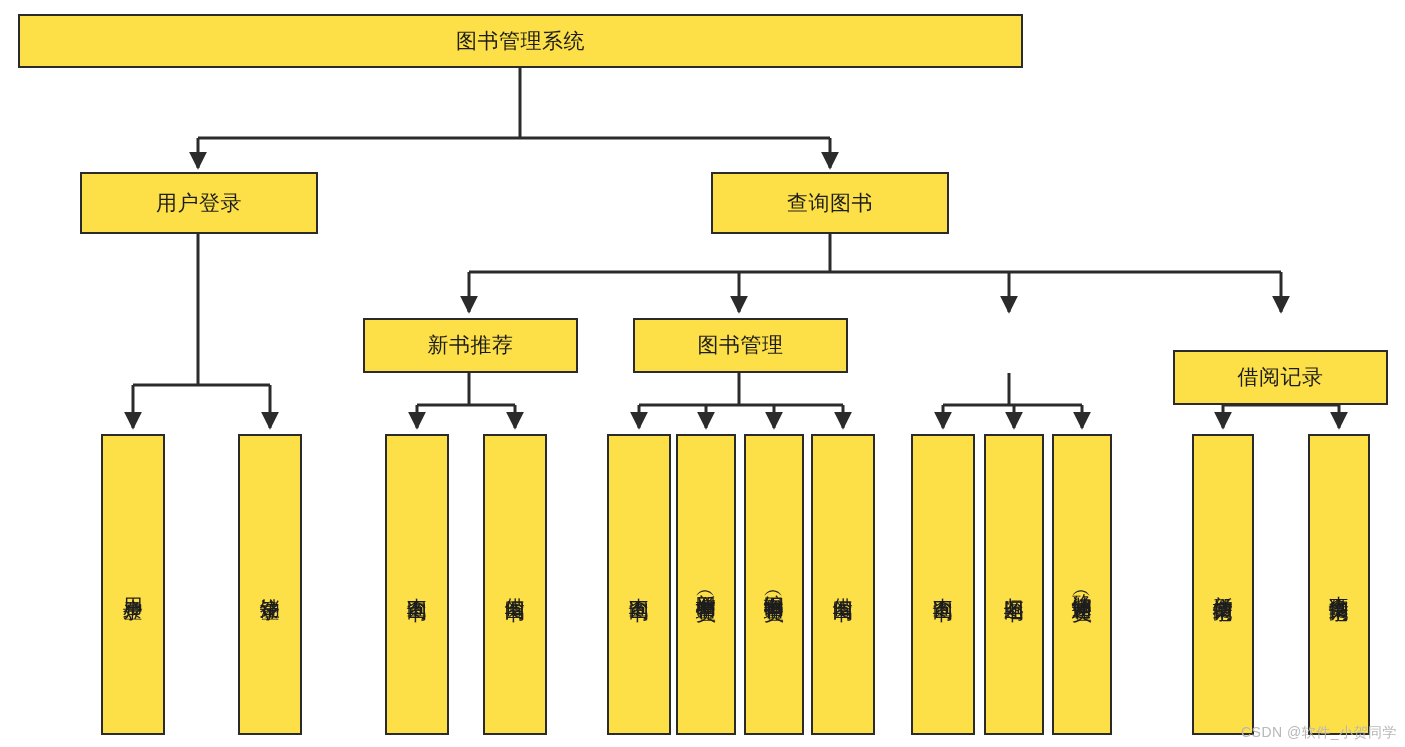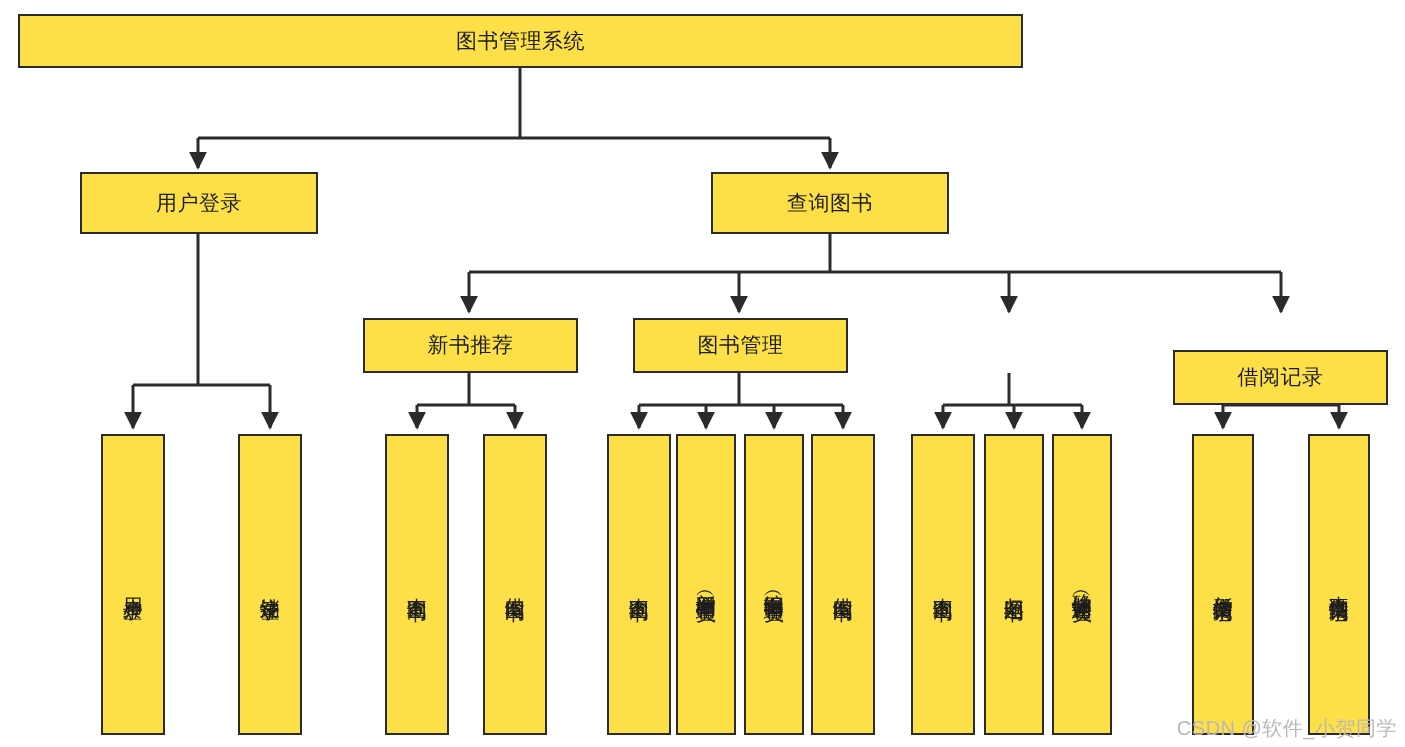--- a/index.html
+++ b/index.html
@@ -53,21 +53,21 @@
     line-height: 1.42;
     letter-spacing: 1.5px;
     white-space: normal;
     max-height: 100%;
     text-align: center;
   }
   .watermark {
     position: absolute;
     right: 8px;
     bottom: 5px;
-    font-size: 20px;
+    font-size: 14px;
     color: #b8b8b8;
     letter-spacing: 0.5px;
     white-space: nowrap;
     pointer-events: none;
   }
 </style>
 </head>
 <body>
 
 <div id="canvas">

